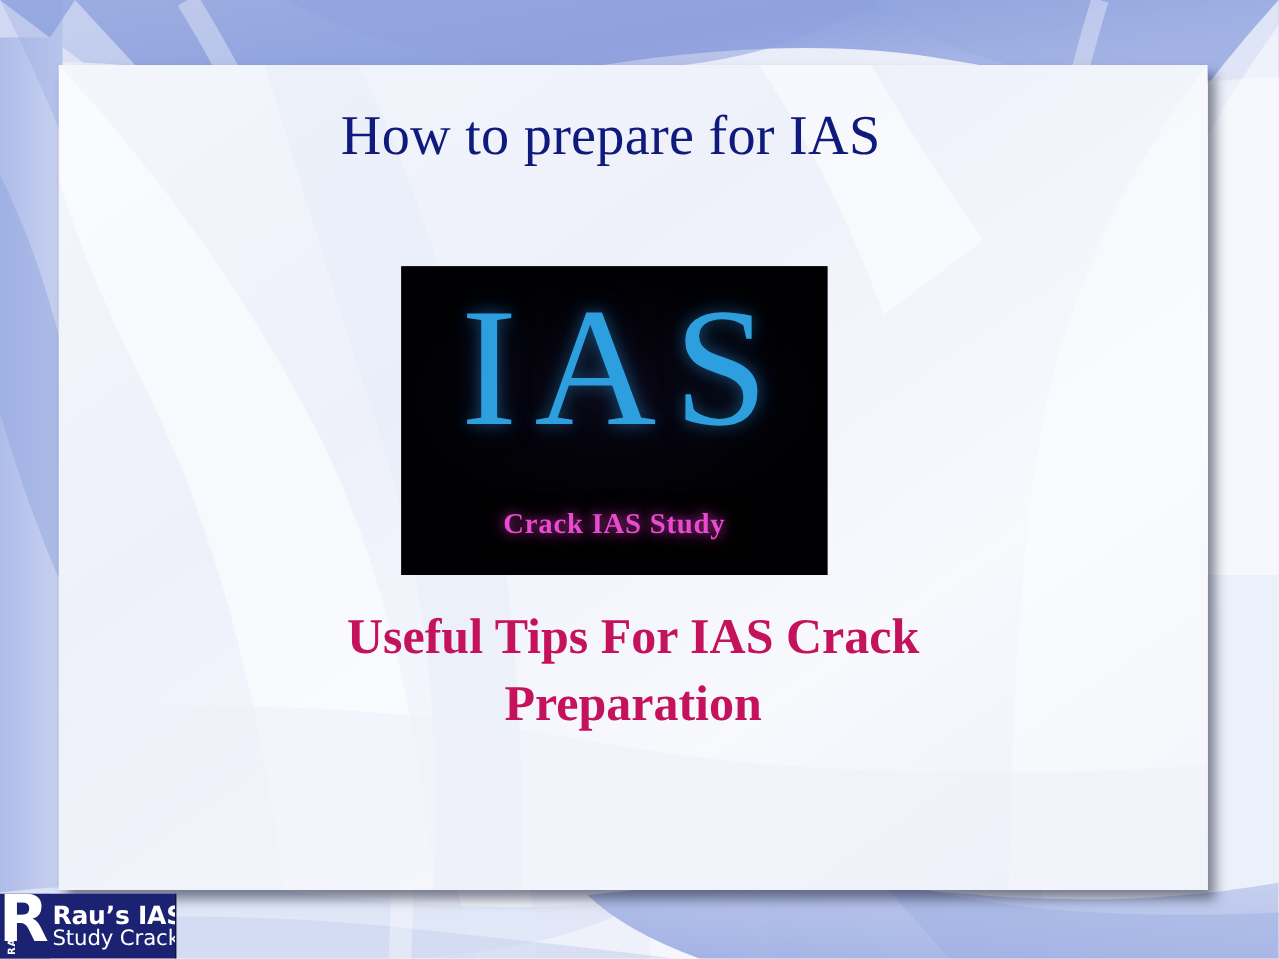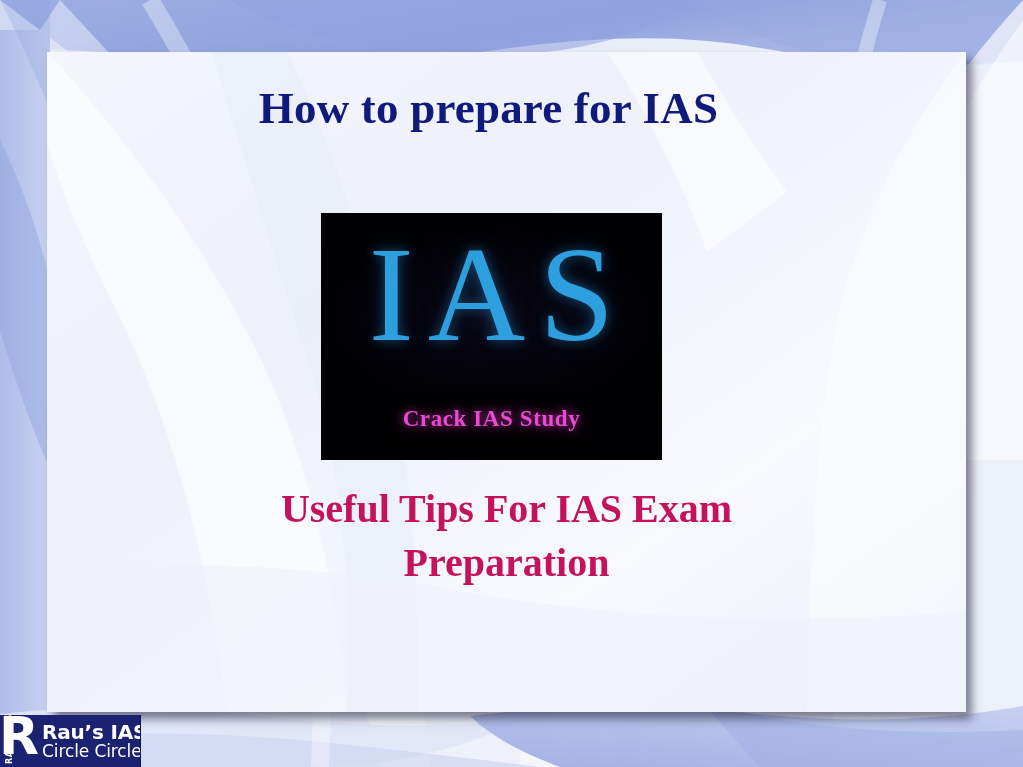--- a/index.html
+++ b/index.html
@@ -56,21 +56,21 @@
   }
 
   
   .title {
     position: absolute;
     left: 0;
     top: 33px;
     width: 883px;
     text-align: center;
     font-family: "Liberation Serif", serif;
-    font-weight: bold;
+    font-weight: normal;
     font-size: 45px;
     line-height: 1.05;
     color: #101a7d;
     letter-spacing: 0.2px;
     white-space: nowrap;
   }
 
   
   .picture {
     position: absolute;
@@ -285,31 +285,31 @@
     </div>
 
     <div class="title">How to prepare for IAS</div>
 
     <div class="picture">
       <div class="pic-inner"></div>
       <div class="pic-ias">IAS</div>
       <div class="pic-caption">Crack IAS Study</div>
     </div>
 
-    <div class="subtitle">Useful Tips For IAS Exam
+    <div class="subtitle">Useful Tips For IAS Crack
 Preparation</div>
 
   </div>
 
   <div class="logo">
     <div class="logo-mark">
       <span class="logo-mark-r">R</span>
       <div class="logo-mark-vert-wrap">
         <span class="logo-mark-vert">RAU'S IAS</span>
       </div>
     </div>
     <div class="logo-text">
       <span class="logo-line1">Rau’s IAS</span>
-      <span class="logo-line2">Circle Circle</span>
+      <span class="logo-line2">Study Crack</span>
     </div>
   </div>
 
 </div>
 
 </body></html>

